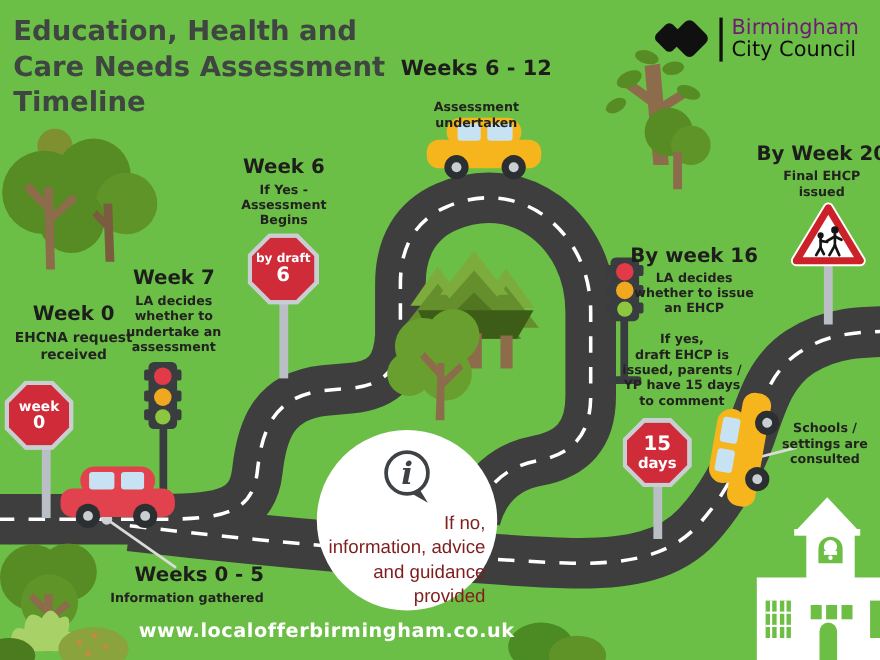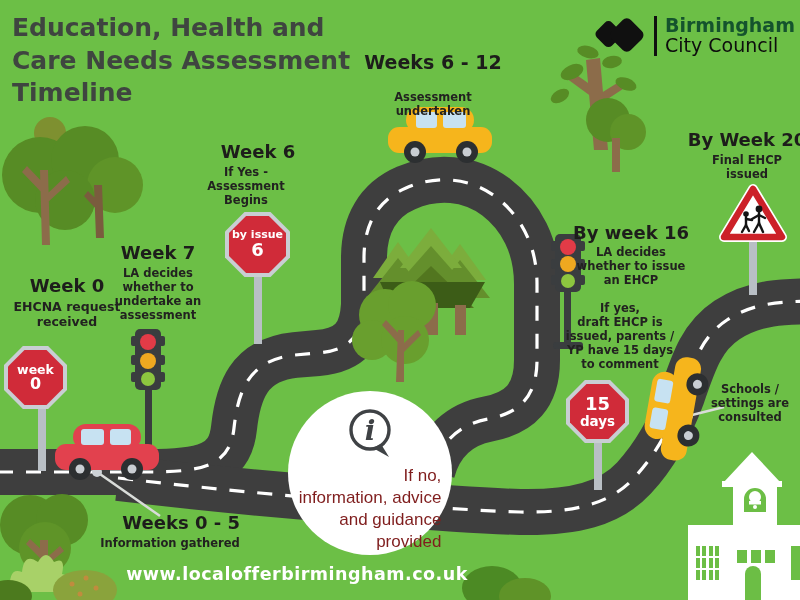--- a/index.html
+++ b/index.html
@@ -22,21 +22,21 @@
        justify-content:center;color:#fff;font-weight:bold;text-align:center;}
   
   .info-circle{position:absolute;left:288px;top:391px;width:164px;height:164px;
        border-radius:50%;background:#fff;z-index:4;display:flex;flex-direction:column;
        align-items:center;justify-content:flex-start;text-align:center;}
   .info-text{font-family:"Liberation Sans",sans-serif;font-size:17px;line-height:1.3;
        color:#7f1d1d;white-space:pre-line;margin-top:2px;text-align:right;}
   
   .logo{position:absolute;left:594px;top:13px;display:flex;align-items:center;z-index:5;}
   .logo-bar{width:3px;height:40px;background:#101010;margin:0 8px 0 6px;}
-  .logo-name{font-size:19px;line-height:1.05;color:#14532d;font-weight:bold;}
+  .logo-name{font-size:19px;line-height:1.05;color:#701a75;font-weight:normal;}
   .logo-sub{font-size:19px;line-height:1.05;color:#0d0d0d;font-weight:normal;}
   .url{position:absolute;left:112px;top:564px;width:370px;text-align:center;z-index:5;
        color:#ffffff;font-weight:bold;font-size:17.5px;letter-spacing:.5px;}
 </style>
 </head>
 <body>
 
 <div id="stage">
 
 <svg id="bg" width="800" height="600" viewBox="0 0 800 600">
@@ -260,21 +260,21 @@
   <div class="body-txt" style="left:0;top:299px;width:134px;font-size:12.5px;">EHCNA request
 received</div>
 
   <div class="heading" style="left:88px;top:242px;width:140px;">Week 7</div>
   <div class="body-txt" style="left:88px;top:266px;width:140px;">LA decides
 whether to
 undertake an
 assessment</div>
 
   <div class="heading" style="left:188px;top:141px;width:140px;">Week 6</div>
-  <div class="body-txt" style="left:176px;top:165px;width:140px;">If Yes -
+  <div class="body-txt" style="left:188px;top:165px;width:140px;">If Yes -
 Assessment
 Begins</div>
 
   <div class="heading" style="left:353px;top:51px;width:160px;font-size:19px;">Weeks 6 - 12</div>
   <div class="body-txt" style="left:363px;top:90px;width:140px;">Assessment
 undertaken</div>
 
   <div class="heading" style="left:561px;top:222px;width:140px;">By week 16</div>
   <div class="body-txt" style="left:561px;top:245px;width:140px;">LA decides
 whether to issue
@@ -297,21 +297,21 @@
   <div class="body-txt" style="left:90px;top:536px;width:160px;">Information gathered</div>
 
   <div class="oct" style="left:4px;top:346px;width:63px;height:63px;">
     <div class="oct-in">
       <span style="font-size:12.5px;line-height:1.05;">week</span>
       <span style="font-size:16px;line-height:1.05;">0</span>
     </div>
   </div>
   <div class="oct" style="left:225px;top:212px;width:65px;height:65px;">
     <div class="oct-in">
-      <span style="font-size:11px;line-height:1.05;">by issue</span>
+      <span style="font-size:11px;line-height:1.05;">by draft</span>
       <span style="font-size:18px;line-height:1.05;">6</span>
     </div>
   </div>
   <div class="oct" style="left:566px;top:380px;width:63px;height:63px;">
     <div class="oct-in">
       <span style="font-size:18px;line-height:1.05;">15</span>
       <span style="font-size:13.5px;line-height:1.05;">days</span>
     </div>
   </div>
 

